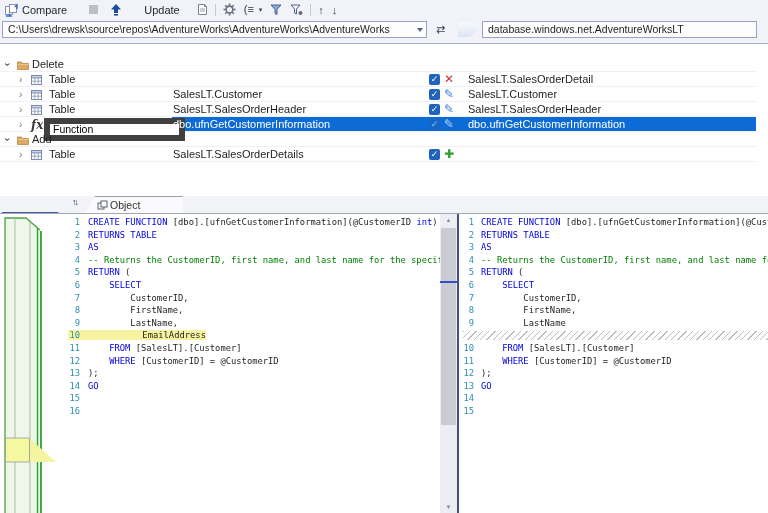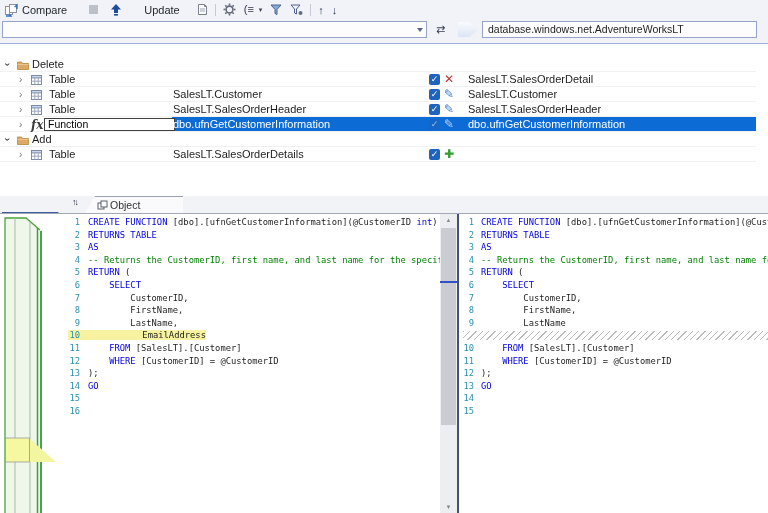--- a/index.html
+++ b/index.html
@@ -55,21 +55,21 @@
     background:var(--checkbox,#1f63bd);color:#fff;font-size:9px;line-height:11px;
     text-align:center;font-weight:bold;}
   .grow.sel .cb{opacity:.55;}
   .act{position:absolute;left:443px;top:0;font-size:11px;font-weight:bold;width:12px;text-align:center;}
   .act.a-del{color:var(--adel,#c43535);font-size:12px;}
   .act.a-edit{color:var(--aedit,#3f7ad6);font-weight:normal;font-size:12px;}
   .grow.sel .act.a-edit{color:#bcd2f5;}
   .act.a-add{color:var(--aadd,#2f9e2f);font-size:12px;}
   .namecover{position:absolute;left:0;top:0;width:172px;height:14px;background:#fff;}
   .editorbox{position:absolute;left:44px;top:1px;width:126px;height:11px;background:#fff;
-    border:1px solid #404040;font-size:10.5px;line-height:11px;padding-left:3px;color:#000;}
+    border:6px solid #404040;font-size:10.5px;line-height:11px;padding-left:3px;color:#000;}
   .fxicon{font-family:"DejaVu Serif","Liberation Serif",serif;font-style:italic;
     font-weight:bold;font-size:12px;color:#3a3a3a;}
 
   
   .tabstrip{left:0;top:196px;width:768px;height:17px;background:#f2f3f7;}
   .tab-results{position:absolute;left:2px;top:16px;width:70px;height:17px;
     background:var(--restab,#3d5c99);clip-path:polygon(0 0,56px 0,70px 17px,0 17px);
     color:#fff;font-size:10.5px;line-height:17px;padding-left:17px;box-sizing:border-box;}
   .sortbtn{position:absolute;left:72px;top:1px;font-size:9px;color:#2e3346;letter-spacing:-2px;}
   .tab-objdef{position:absolute;left:85px;top:0;width:98px;height:17px;background:#fafafc;
@@ -166,20 +166,21 @@
       <circle cx="10.5" cy="9" r="2" fill="#676d7c"></circle>
     </svg>
   </div>
   <span class="tsep"></span>
   <span class="tbtn arrow-glyph">↑</span>
   <span class="tbtn arrow-glyph">↓</span>
 </div>
 
 <div class="abs pathbar">
   <div class="combo combo-src">
+    <span>C:\Users\drewsk\source\repos\AdventureWorks\AdventureWorks\AdventureWorks</span>
     <span class="dd-arrow"></span>
   </div>
   <span class="abs swapbtn">⇄</span>
   <span class="abs dirarrow"></span>
   <div class="combo combo-tgt">
     <span>database.windows.net.AdventureWorksLT</span>
   </div>
 </div>
 
 <div class="abs gridpanel">

